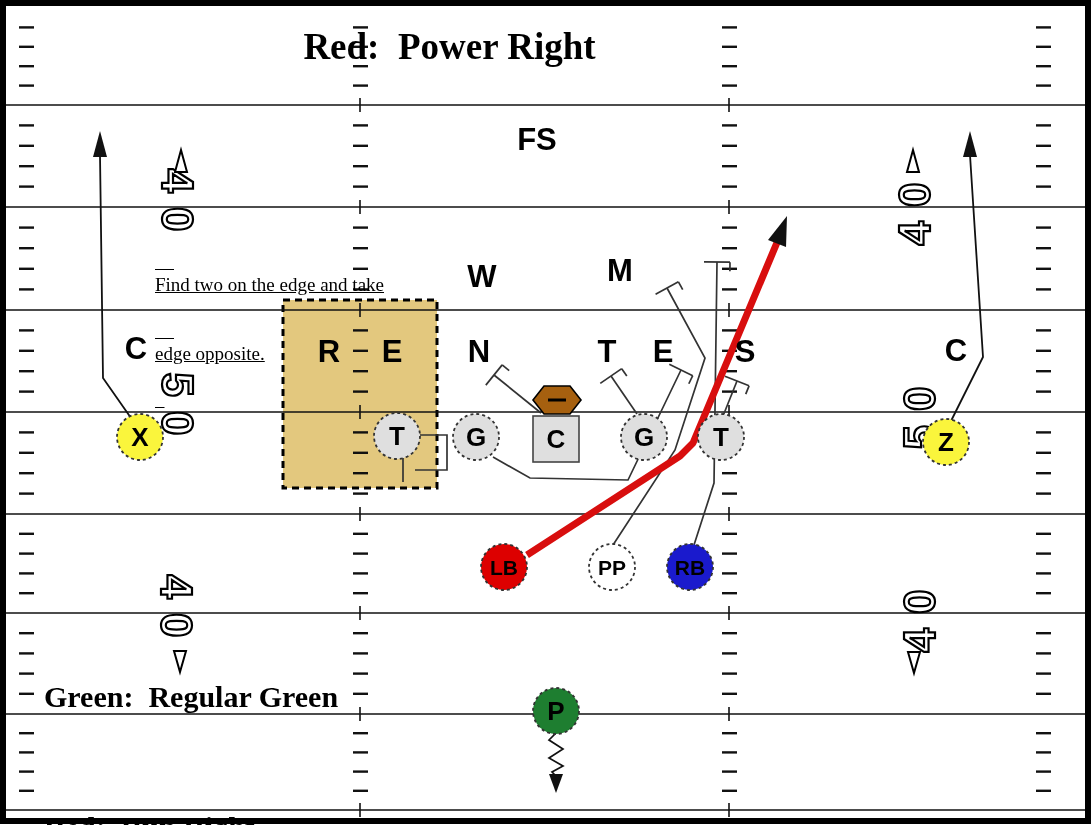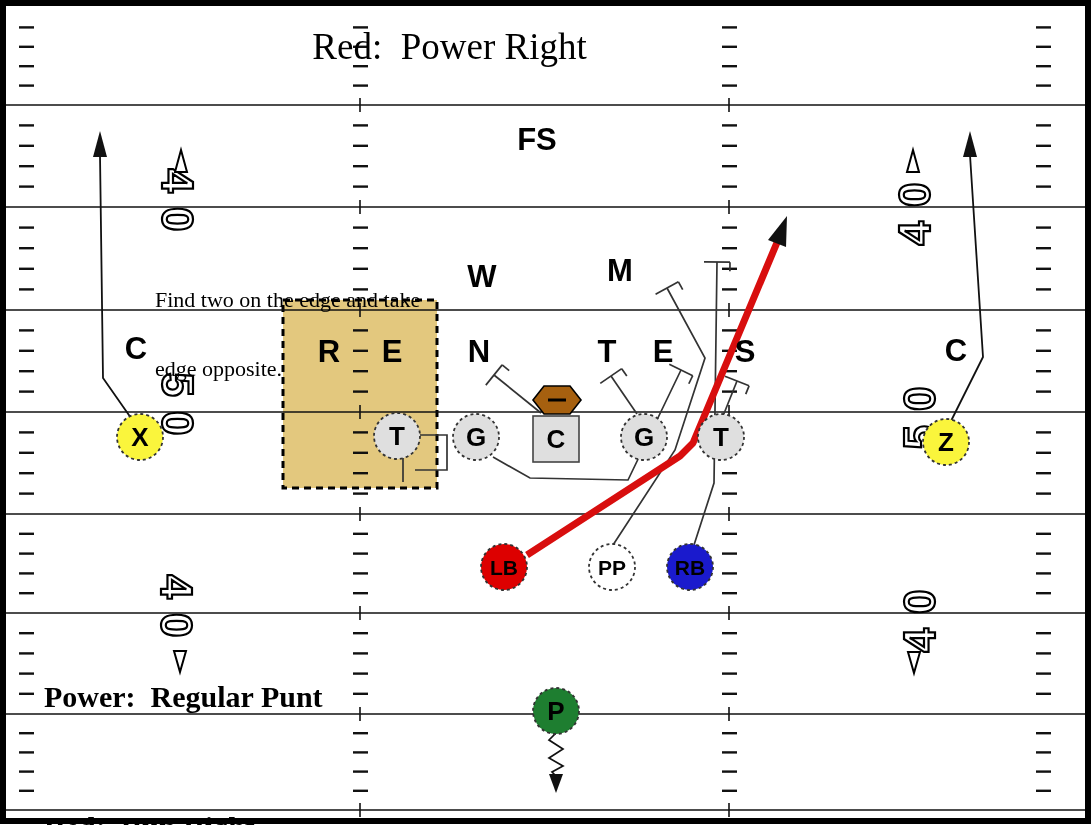--- a/index.html
+++ b/index.html
@@ -1,23 +1,23 @@
 <!DOCTYPE html>
 <html><head>
 <meta charset="utf-8">
 <style>
   html,body{margin:0;padding:0;background:#fff;}
   .stage{position:relative;width:1091px;height:825px;background:#ffffff;overflow:hidden;
          font-family:"Liberation Sans",sans-serif;}
   .stage svg{position:absolute;left:0;top:0;}
   .txt{position:absolute;color:#000;white-space:pre;}
   .title{top:25px;left:0;width:899px;text-align:center;
-         font-family:"Liberation Serif",serif;font-weight:normal;font-size:37px;}
-  .note{top:242px;left:155px;width:300px;font-family:"Liberation Serif",serif;
-        font-size:22px;line-height:23px;}
+         font-family:"Liberation Serif",serif;font-weight:bold;font-size:37px;}
+  .note{top:227px;left:155px;width:300px;font-family:"Liberation Serif",serif;
+        font-size:19px;line-height:23px;text-decoration:underline;}
   .legend{top:588px;left:44px;font-family:"Liberation Serif",serif;
           font-weight:bold;font-size:30px;line-height:43.6px;}
 </style>
 </head>
 <body>
 
 <div class="stage">
   <svg id="field-svg" width="1091" height="825" viewBox="0 0 1091 825">
       <rect x="283" y="300" width="154" height="188" fill="#e3c87e" stroke="#000" stroke-width="3" stroke-dasharray="7,5"></rect>
       <line x1="6" y1="105" x2="1085" y2="105" stroke="#111111" stroke-width="1.6"></line>
@@ -249,19 +249,19 @@
     </svg>
 
   <div class="txt title">Red:  Power Right</div>
 
   <div class="txt note">
     <div>Find two on the edge and take</div>
     <div>edge opposite.</div>
   </div>
 
   <div class="txt legend">
-    <div>Power:  Regular Punt</div>
+    <div>Green:  Regular Green</div>
     <div>Red:  Run Right</div>
     
     
     
   </div>
 </div>
 
 </body></html>

